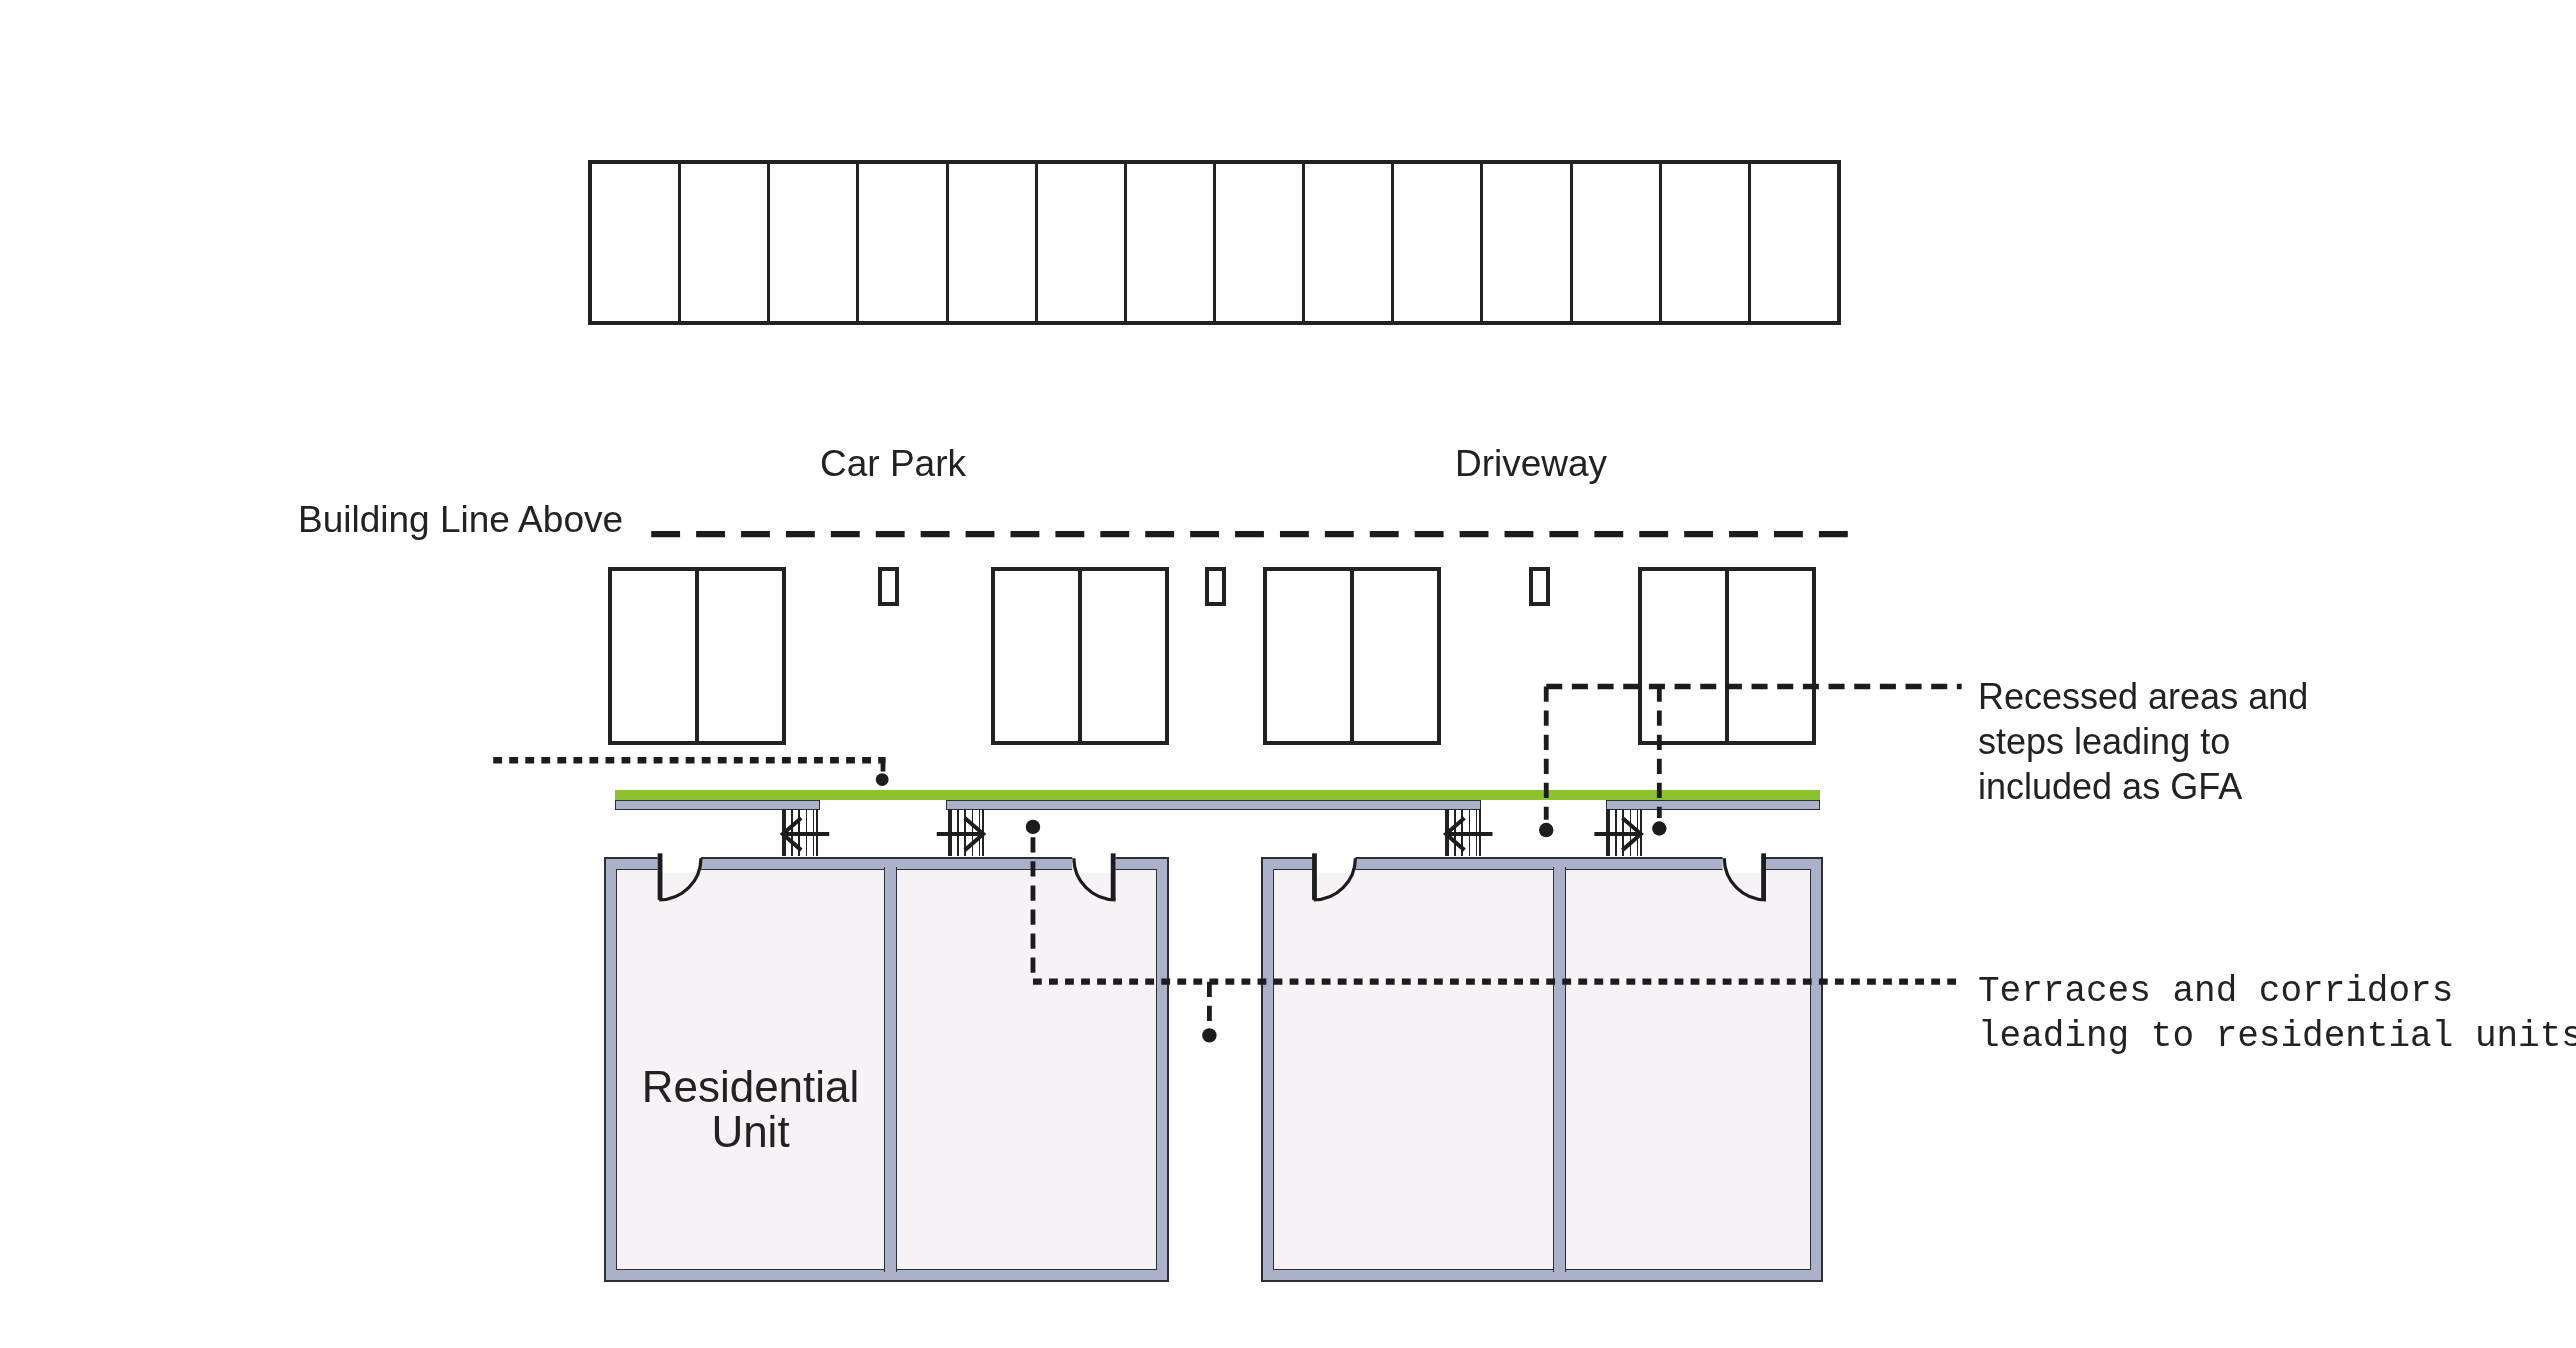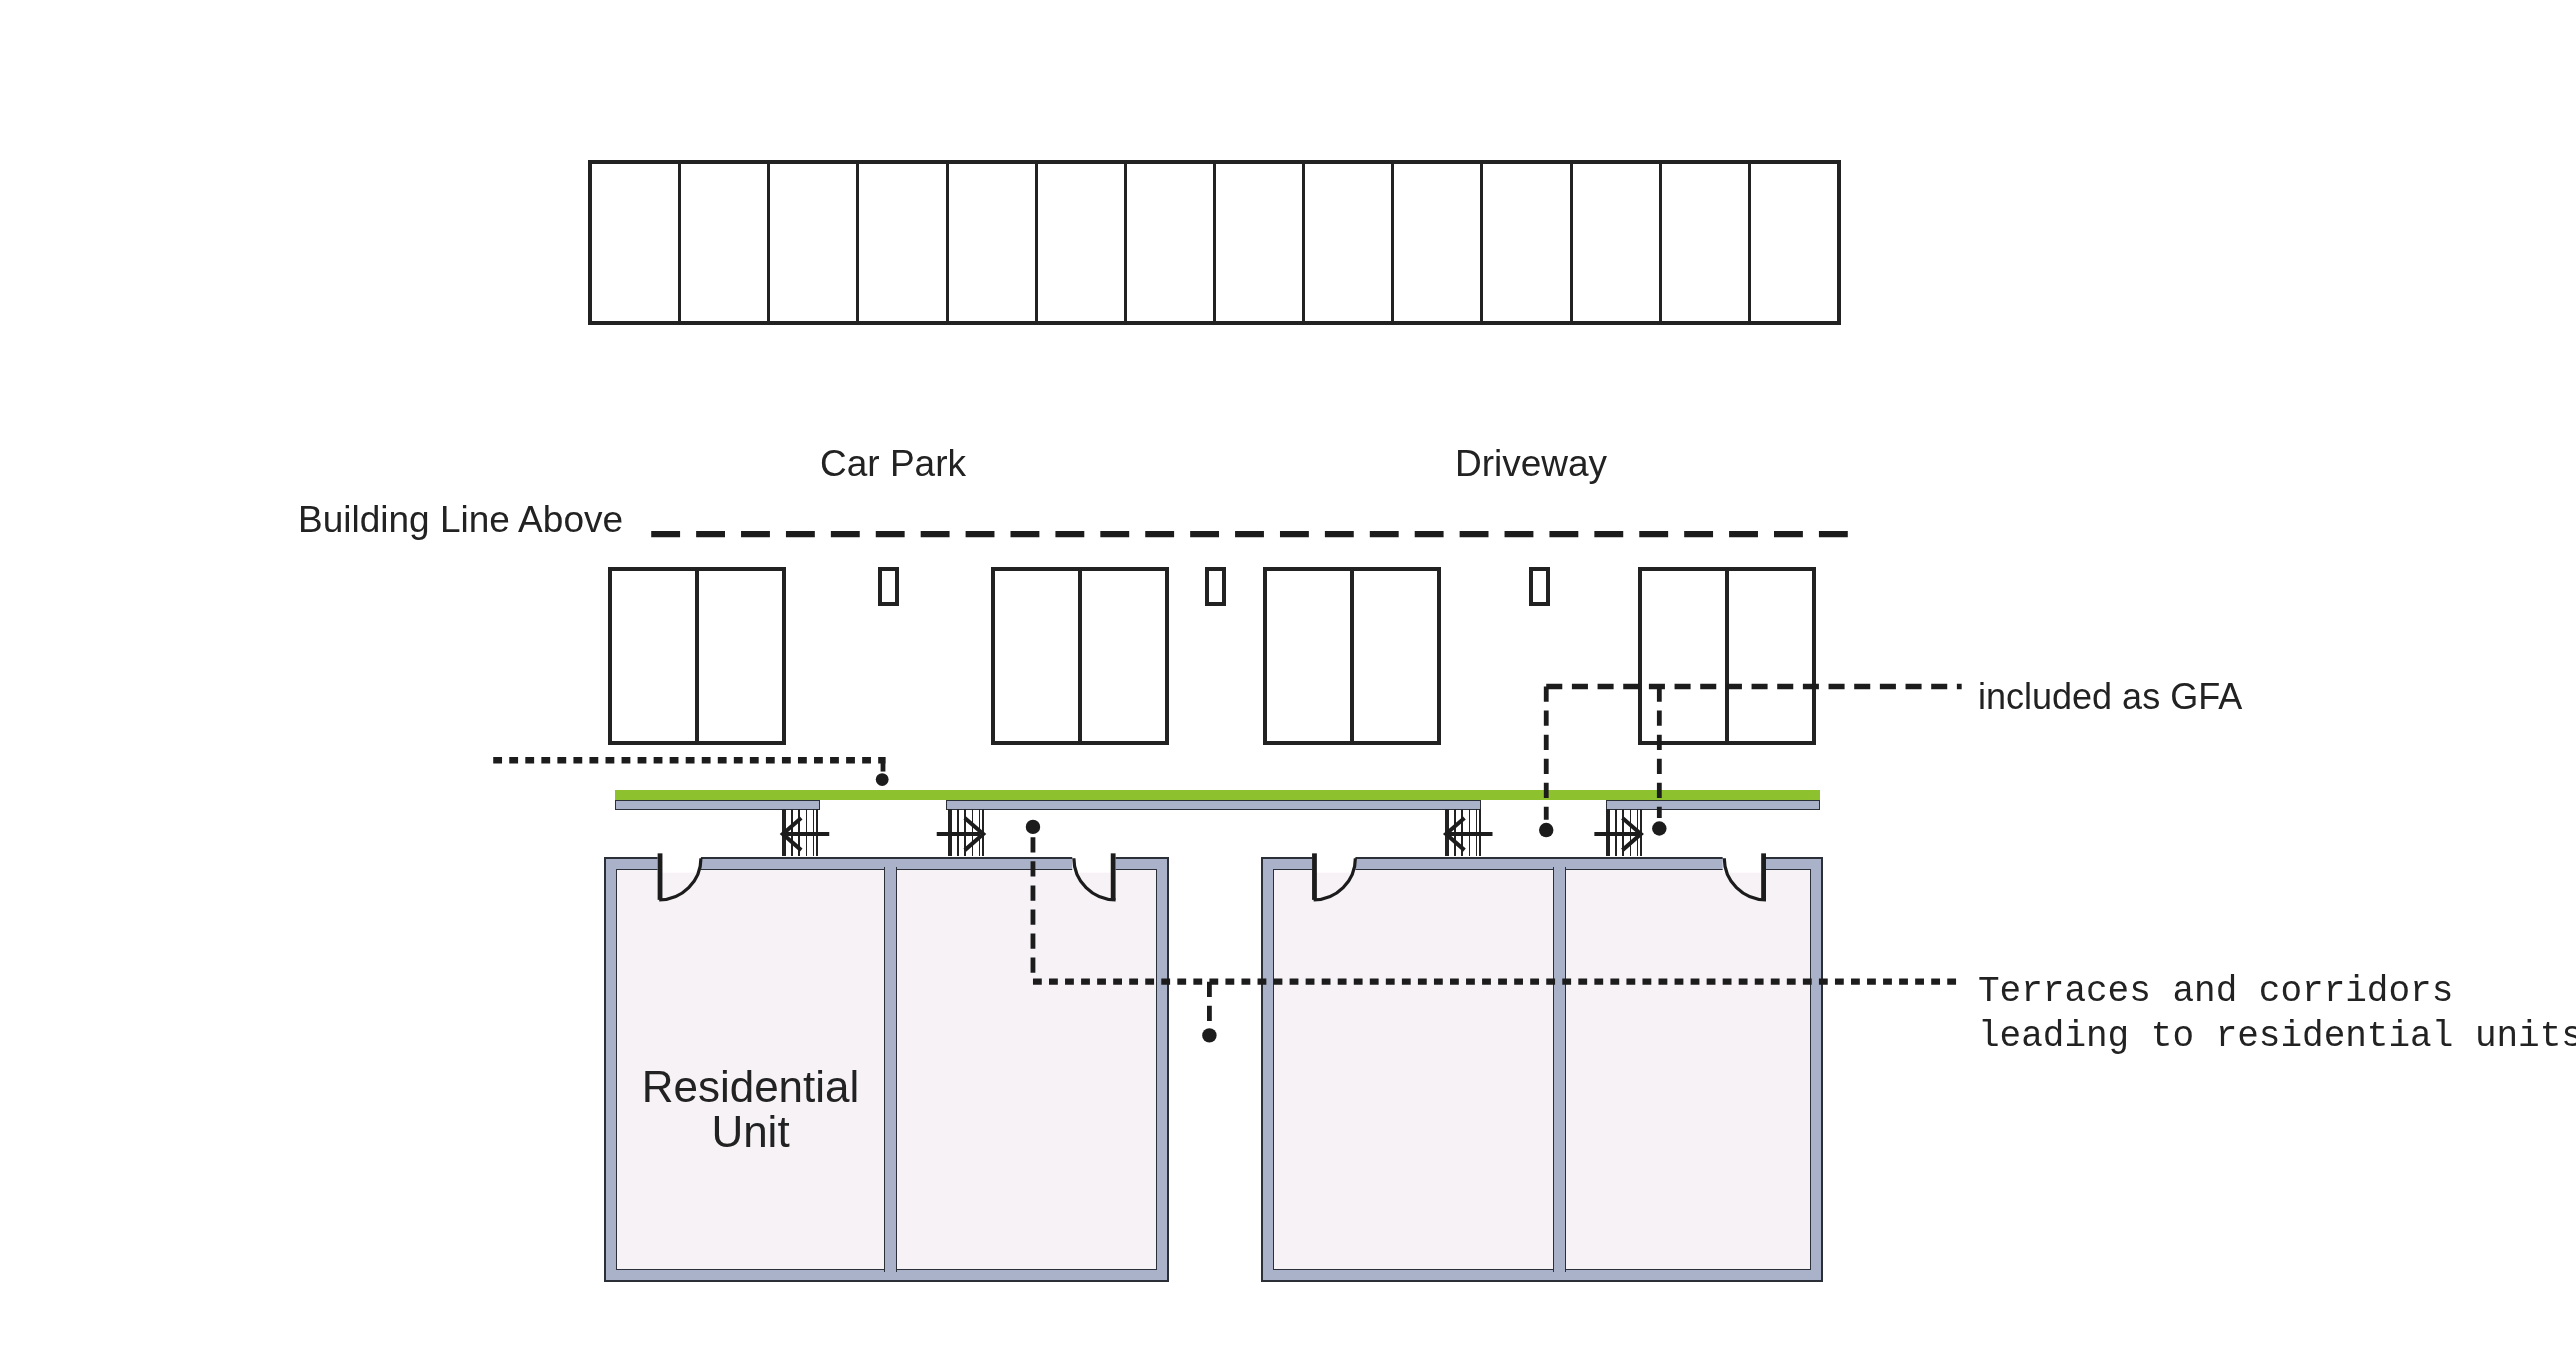--- a/index.html
+++ b/index.html
@@ -166,20 +166,22 @@
     <div class="unit-divider" style="left:290px;"></div>
   </div>
 
   <div class="abs res-unit-label">
     <div>Residential</div>
     <div>Unit</div>
   </div>
 
 
   <div class="abs annotation" style="left:1978px;top:674px;">
+    <div>Recessed areas and</div>
+    <div>steps leading to</div>
     <div>included as GFA</div>
   </div>
 
   <div class="abs annotation" style="left:1978px;top:969px;font-family:Liberation Mono, monospace;">
     <div>Terraces and corridors</div>
     <div>leading to residential units</div>
   </div>
 
   <svg id="overlay" width="2576" height="1349" viewBox="0 0 3212 1682">
 

